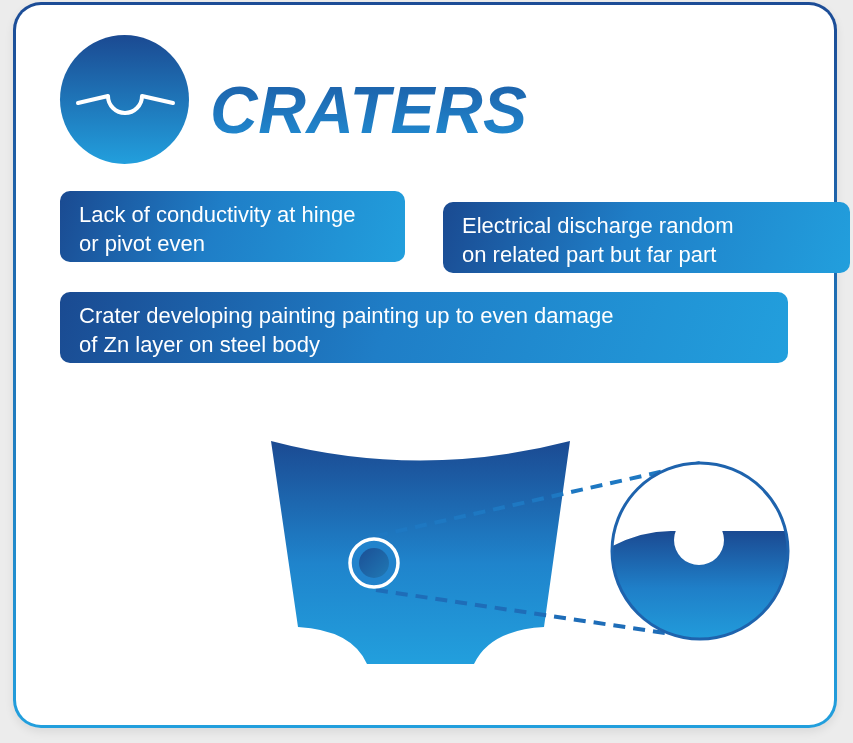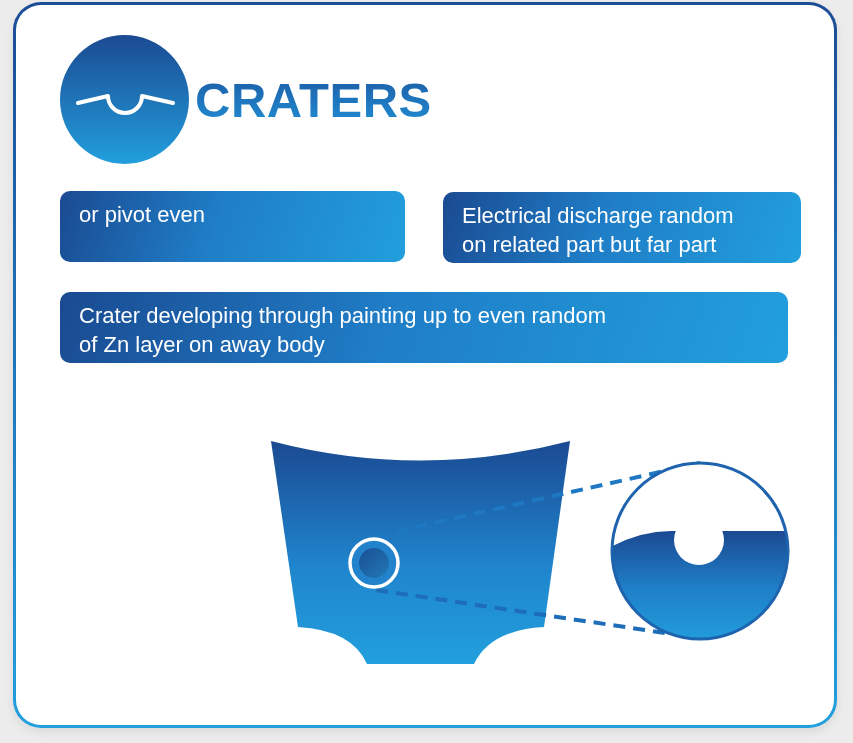--- a/index.html
+++ b/index.html
@@ -3,52 +3,53 @@
 <meta charset="utf-8">
 <style>
   html,body{margin:0;padding:0;}
   body{width:853px;height:743px;background:#ececec;position:relative;overflow:hidden;font-family:"Liberation Sans",sans-serif;}
   .card{position:absolute;left:13px;top:2px;width:818px;height:720px;border:3px solid transparent;border-radius:28px;
     background:linear-gradient(#fff,#fff) padding-box, linear-gradient(180deg,#1c4c96 0%,#229fdd 100%) border-box;
     box-shadow:0 4px 10px rgba(0,0,0,0.08);}
   .icon-circle{position:absolute;left:60px;top:35px;width:129px;height:129px;border-radius:50%;
     background:linear-gradient(180deg,#1b4a92 0%,#229fdd 100%);}
   .icon-circle svg{position:absolute;left:0;top:0;}
-  .title{position:absolute;left:195px;top:72px;font-size:49px;font-weight:bold;color:#1e6db5;letter-spacing:0.5px;
-    background:linear-gradient(180deg,#1c5aa3 0%,#2190d6 100%);-webkit-background-clip:text;background-clip:text;-webkit-text-fill-color:transparent;}
+  .title{position:absolute;left:210px;top:72px;font-size:66px;font-weight:bold;color:#1e6db5;letter-spacing:0.5px;
+    background:linear-gradient(180deg,#1c5aa3 0%,#2190d6 100%);-webkit-background-clip:text;background-clip:text;font-style:italic;-webkit-text-fill-color:transparent;}
   .box{position:absolute;border-radius:10px;background:linear-gradient(110deg,#1a4a91 0%,#1f7ec7 45%,#229fdd 100%);
     color:#fff;font-size:22px;line-height:29px;padding:9px 0 0 19px;box-sizing:border-box;}
   .box1{left:60px;top:191px;width:345px;height:71px;}
-  .box2{left:443px;top:192px;width:358px;height:71px;}
+  .box2{left:443px;top:202px;width:407px;height:71px;}
   .box3{left:60px;top:292px;width:728px;height:71px;}
   .illus{position:absolute;left:0;top:0;}
 </style>
 </head>
 <body>
 
 <div class="card"></div>
 
 <div class="icon-circle">
   <svg width="129" height="129" viewBox="0 0 129 129">
     <path d="M18 68 L48 61 A17 17 0 0 0 82 61 L113 68" fill="none" stroke="#fff" stroke-width="4" stroke-linecap="round" stroke-linejoin="round"></path>
   </svg>
 </div>
 
 <div class="title">CRATERS</div>
 
 <div class="box box1">
+  <div>Lack of conductivity at hinge</div>
   <div>or pivot even</div>
 </div>
 <div class="box box2">
   <div>Electrical discharge random</div>
   <div>on related part but far part</div>
 </div>
 <div class="box box3">
-  <div>Crater developing through painting up to even random</div>
-  <div>of Zn layer on away body</div>
+  <div>Crater developing painting painting up to even damage</div>
+  <div>of Zn layer on steel body</div>
 </div>
 
 <svg class="illus" width="853" height="743" viewBox="0 0 853 743">
   <defs>
     <linearGradient id="gPanel" x1="0" y1="0" x2="0" y2="1">
       <stop offset="0" stop-color="#1b4a92"></stop>
       <stop offset="0.55" stop-color="#1f84cc"></stop>
       <stop offset="1" stop-color="#229fdd"></stop>
     </linearGradient>
     <linearGradient id="gMag" x1="0" y1="0" x2="0" y2="1">

